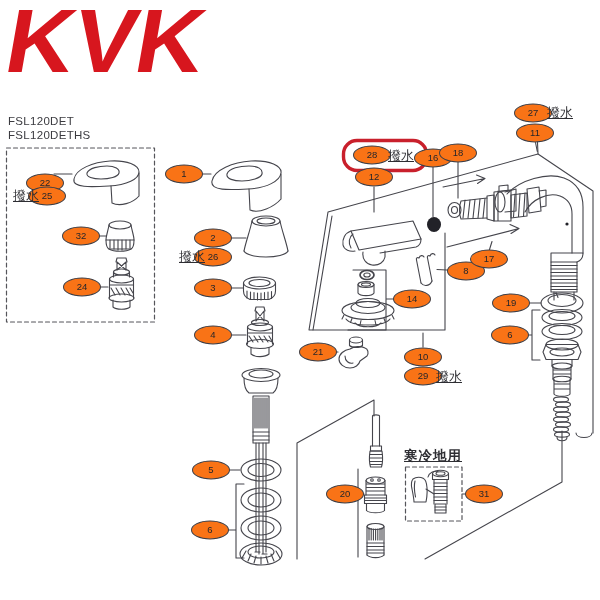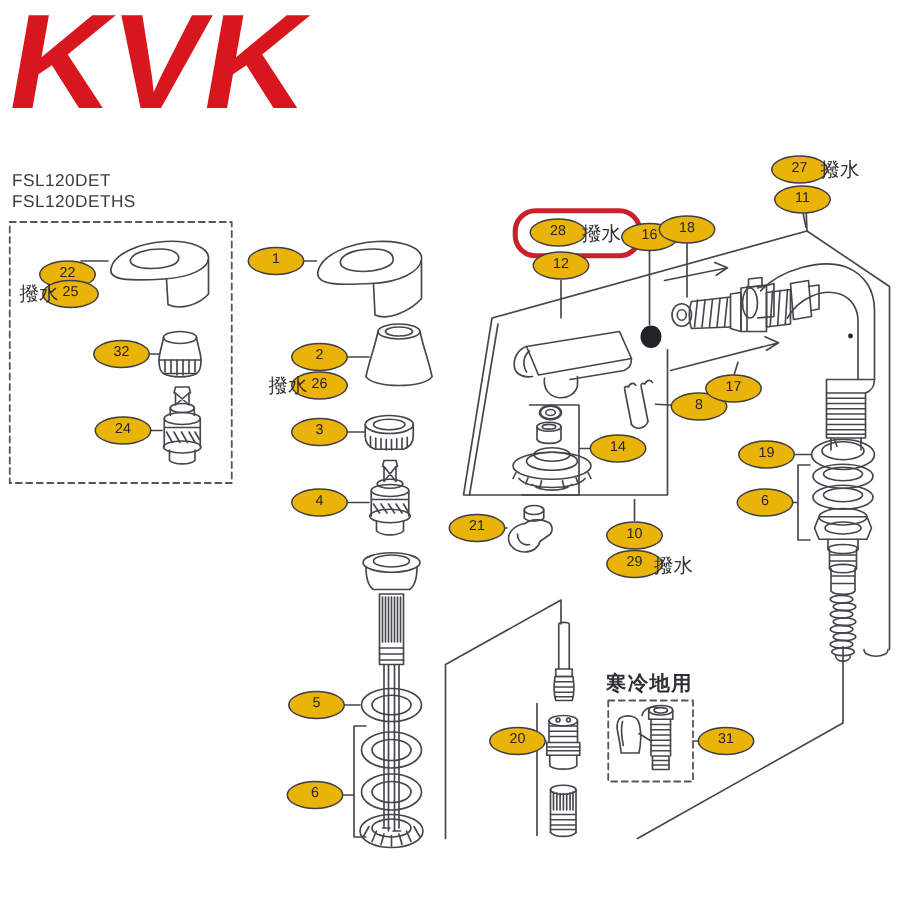--- a/index.html
+++ b/index.html
@@ -1,24 +1,24 @@
 <!DOCTYPE html>
 <html><head>
 <meta charset="utf-8">
 <style>
   html,body{margin:0;padding:0;background:#ffffff;}
   #stage{position:relative;width:600px;height:600px;background:#fff;overflow:hidden;
          font-family:"Liberation Sans",sans-serif;}
   #lineart{position:absolute;left:0;top:0;}
   .co{position:absolute;width:38px;height:19px;box-sizing:border-box;
-      border:1.3px solid #3f3f46;border-radius:50%;background:#eab308;
+      border:1.3px solid #3f3f46;border-radius:50%;background:#f97316;
       font:9.5px/16px "Liberation Sans",sans-serif;text-align:center;color:#26262b;
       transform:translate(-50%,-50%);}
   .jp{position:absolute;font:13px/14px "Liberation Sans",sans-serif;color:#2e2e33;
-      white-space:nowrap;}
+      white-space:nowrap;text-decoration:underline;}
   .jp.big{font-size:13.5px;font-weight:600;letter-spacing:1px;}
   .models{position:absolute;left:8px;top:115px;font:11.5px/13.5px "Liberation Sans",sans-serif;
       color:#3b3b40;letter-spacing:0.3px;}
 </style>
 </head>
 <body>
 
 <div id="stage">
 
   <svg id="lineart" width="600" height="600" viewBox="0 0 600 600" fill="none" stroke="#45454c" stroke-width="1.1" stroke-linecap="round" stroke-linejoin="round">

